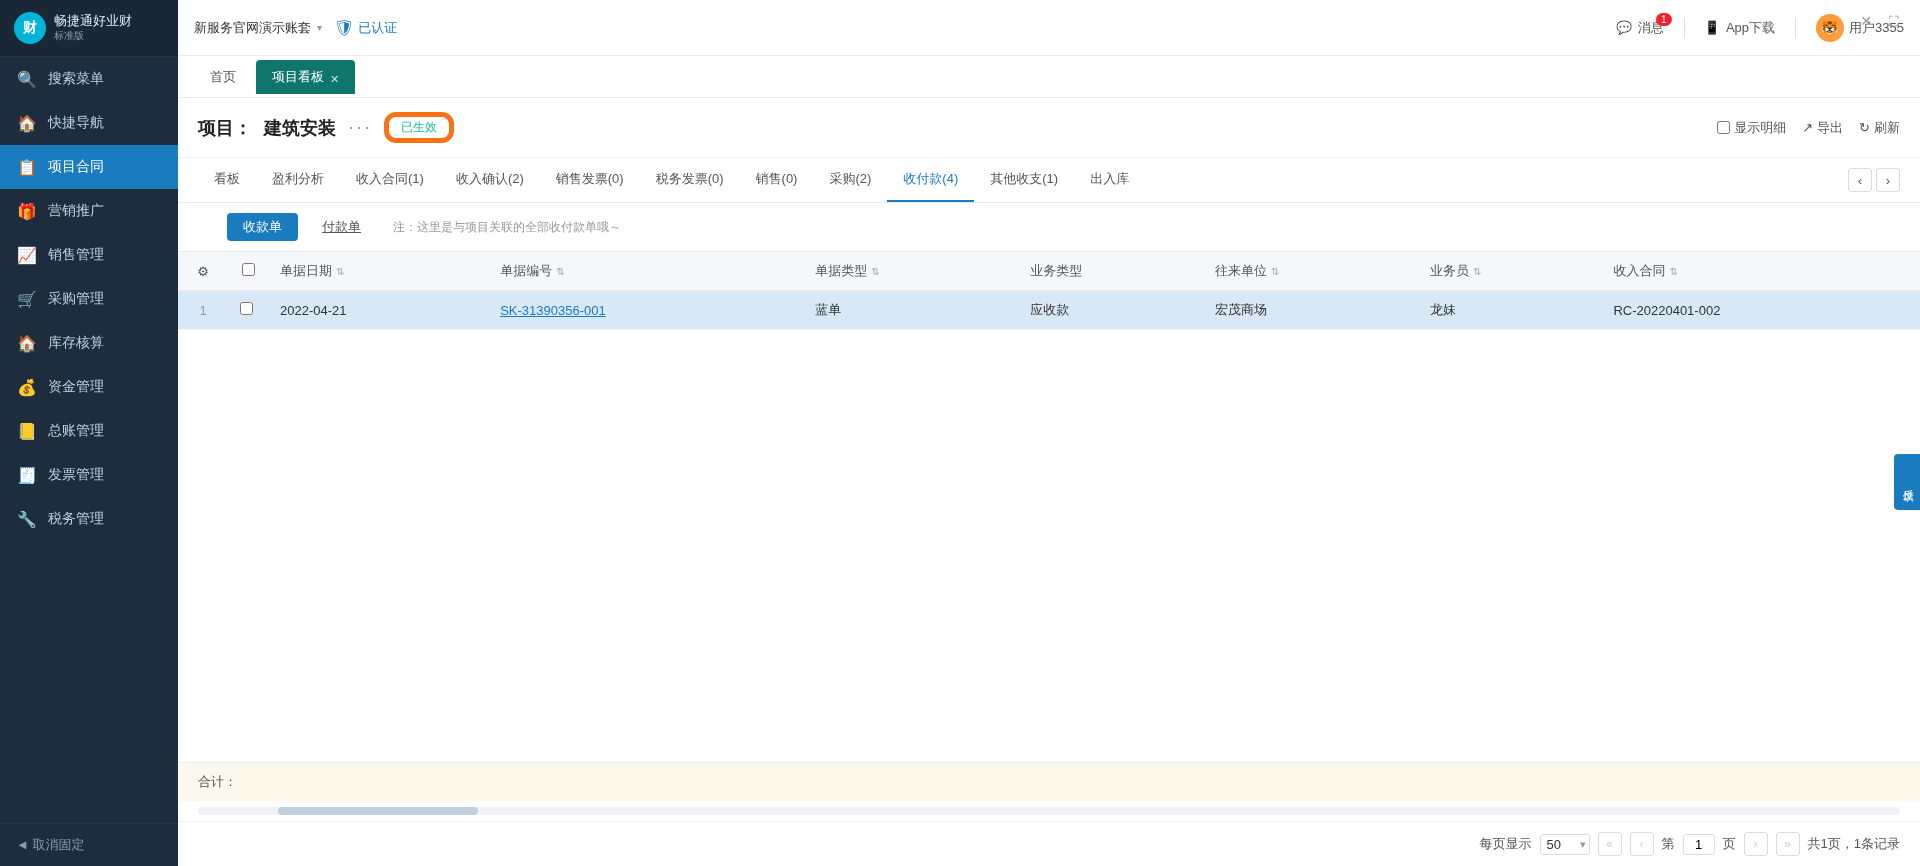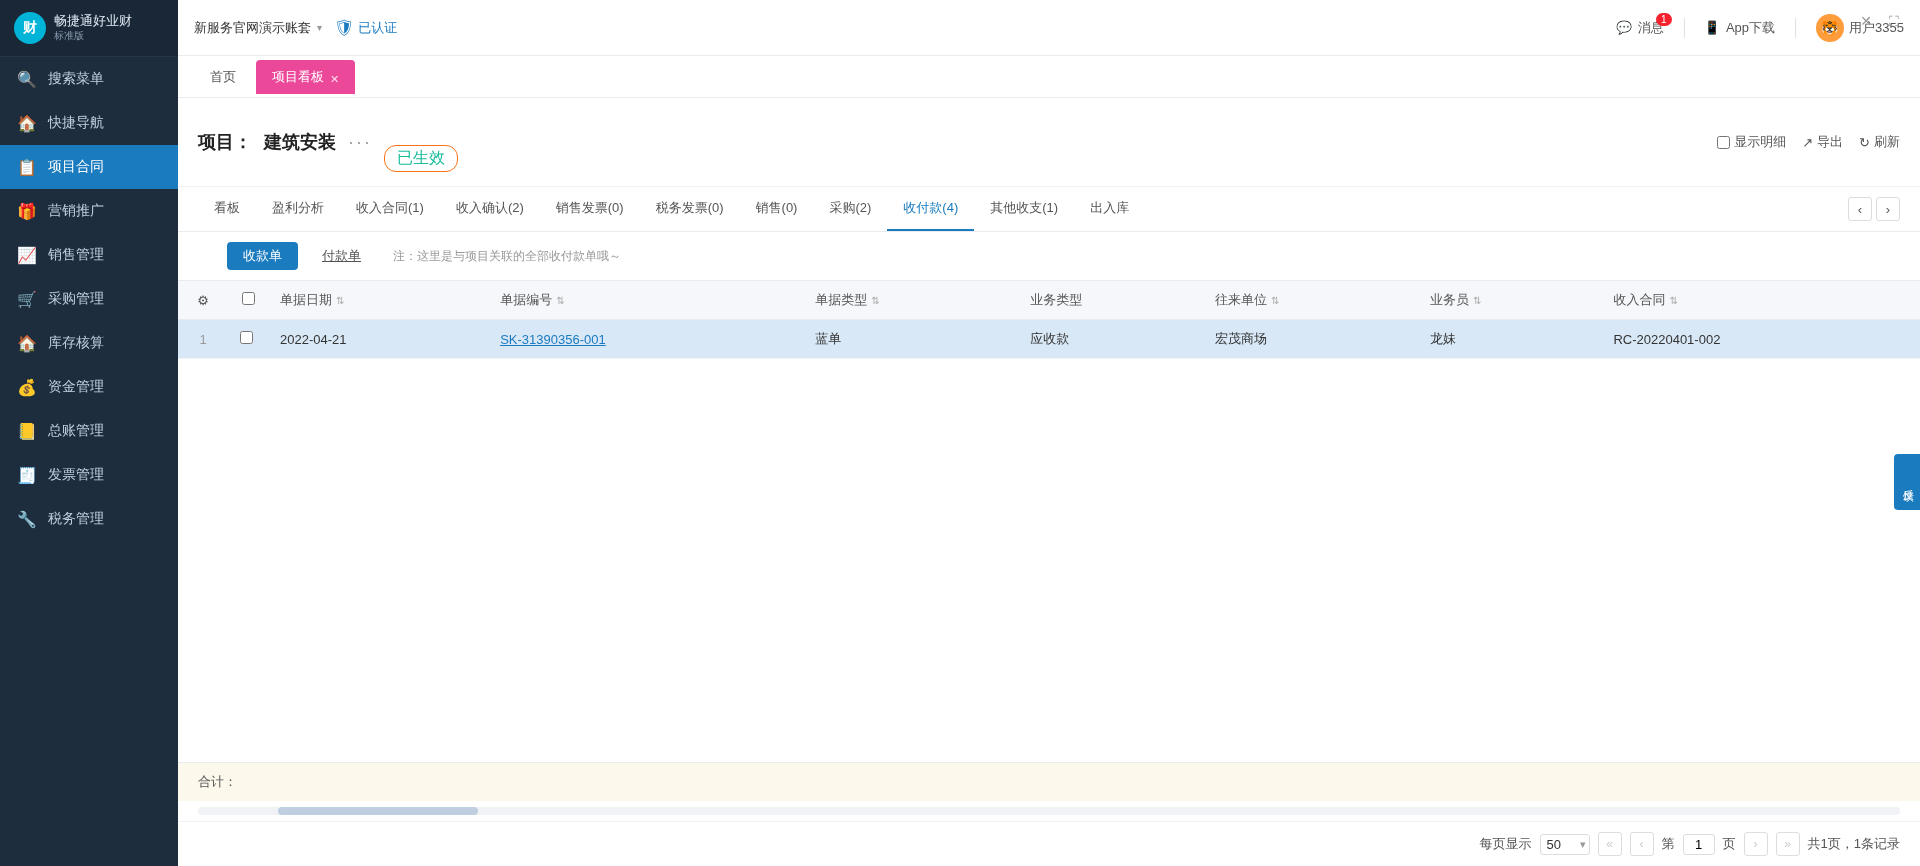--- a/index.html
+++ b/index.html
@@ -121,21 +121,21 @@
       gap: 4px;
     }
     .tab {
       padding: 8px 16px;
       cursor: pointer;
       font-size: 13px;
       color: #555;
       border-radius: 4px 4px 0 0;
       display: flex; align-items: center; gap: 6px;
     }
-    .tab.active { background: #ec4899; color: white; align-items: flex-end; }
+    .tab.active { background: #0f766e; color: white; align-items: flex-end; }
     .tab-close { font-size: 11px; opacity: 0.8; }
 
     
     .content {
       flex: 1;
       background: white;
       display: flex;
       flex-direction: column;
       overflow: hidden;
       margin: 0;
@@ -144,26 +144,25 @@
 
     
     .project-header {
       display: flex; align-items: center;
       padding: 14px 20px;
       border-bottom: 1px solid #f0f2f5;
       gap: 12px;
     }
     .project-more { color: #999; font-size: 18px; cursor: pointer; letter-spacing: 2px; }
     .project-status {
-      border: 1px solid #f97316;
+      border: 5px solid #f97316;
       color: #1abc9c;
       border-radius: 12px;
       padding: 2px 12px;
-      font-size: 16px;
-      margin-top: 33px;
+      font-size: 12px;
     }
     .project-header-actions { margin-left: auto; display: flex; align-items: center; gap: 16px; }
     .project-action-item {
       display: flex; align-items: center; gap: 4px;
       color: #555; font-size: 13px; cursor: pointer;
     }
     .checkbox-label { display: flex; align-items: center; gap: 4px; font-size: 13px; color: #555; }
     .checkbox-label input { cursor: pointer; }
 
     
@@ -394,20 +393,23 @@
       <span class="sidebar-item-label">总账管理</span>
     </div>
     <div class="sidebar-item">
       <span class="sidebar-item-icon">🧾</span>
       <span class="sidebar-item-label">发票管理</span>
     </div>
     <div class="sidebar-item">
       <span class="sidebar-item-icon">🔧</span>
       <span class="sidebar-item-label">税务管理</span>
     </div>
+  </div>
+  <div class="sidebar-footer">
+    <span>◄ 取消固定</span>
   </div>
 </aside>
 
 <div class="main">
 
   <div class="topbar">
     <div class="topbar-left">
       <div class="topbar-account">
         <span>新服务官网演示账套</span>
         <span class="topbar-account-arrow">▾</span>

